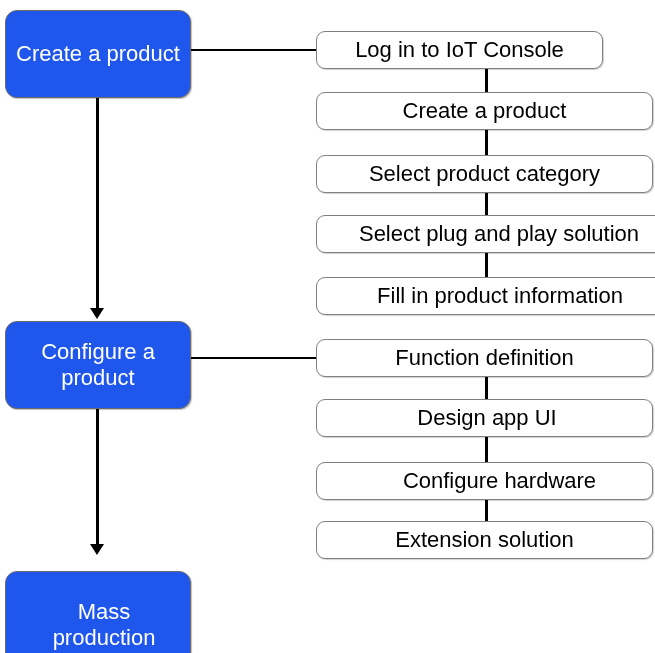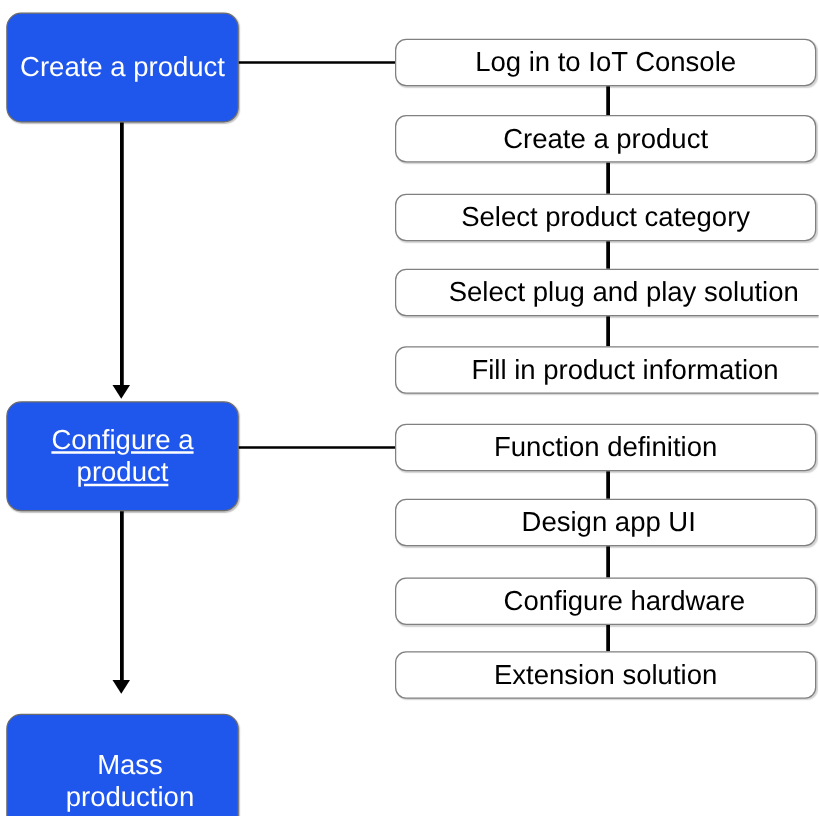--- a/index.html
+++ b/index.html
@@ -74,21 +74,21 @@
 </style>
 </head>
 <body>
 
 <div id="canvas">
 
   <div class="stage-node" style="left:5px; top:10px; width:186px; height:88px;">
     <span class="stage-label">Create a product</span>
   </div>
 
-  <div class="stage-node" style="left:5px; top:321px; width:186px; height:88px;text-decoration:underline;">
+  <div class="stage-node" style="left:5px; top:321px; width:186px; height:88px;">
     <span class="stage-label">Configure a product</span>
   </div>
 
   <div class="stage-node" style="left:5px; top:571px; width:186px; height:108px;padding-left:20px;">
     <span class="stage-label">Mass production</span>
   </div>
 
   <div class="conn conn-v" style="left:96px; top:98px; height:212px;"></div>
   <div class="arrow-head" style="left:90px; top:308px;"></div>
 
@@ -100,21 +100,21 @@
 
   <div class="conn conn-v-thin" style="left:485px; top:69px; height:23px;"></div>
   <div class="conn conn-v-thin" style="left:485px; top:130px; height:25px;"></div>
   <div class="conn conn-v-thin" style="left:485px; top:193px; height:22px;"></div>
   <div class="conn conn-v-thin" style="left:485px; top:253px; height:24px;"></div>
 
   <div class="conn conn-v-thin" style="left:485px; top:377px; height:22px;"></div>
   <div class="conn conn-v-thin" style="left:485px; top:437px; height:25px;"></div>
   <div class="conn conn-v-thin" style="left:485px; top:500px; height:21px;"></div>
 
-  <div class="step-node" style="left:316px; top:31px; width:337px; height:38px;">
+  <div class="step-node" style="left:316px; top:31px; width:287px; height:38px;">
     <span>Log in to IoT Console</span>
   </div>
 
   <div class="step-node" style="left:316px; top:92px; width:337px; height:38px;">
     <span>Create a product</span>
   </div>
 
   <div class="step-node" style="left:316px; top:155px; width:337px; height:38px;">
     <span>Select product category</span>
   </div>

